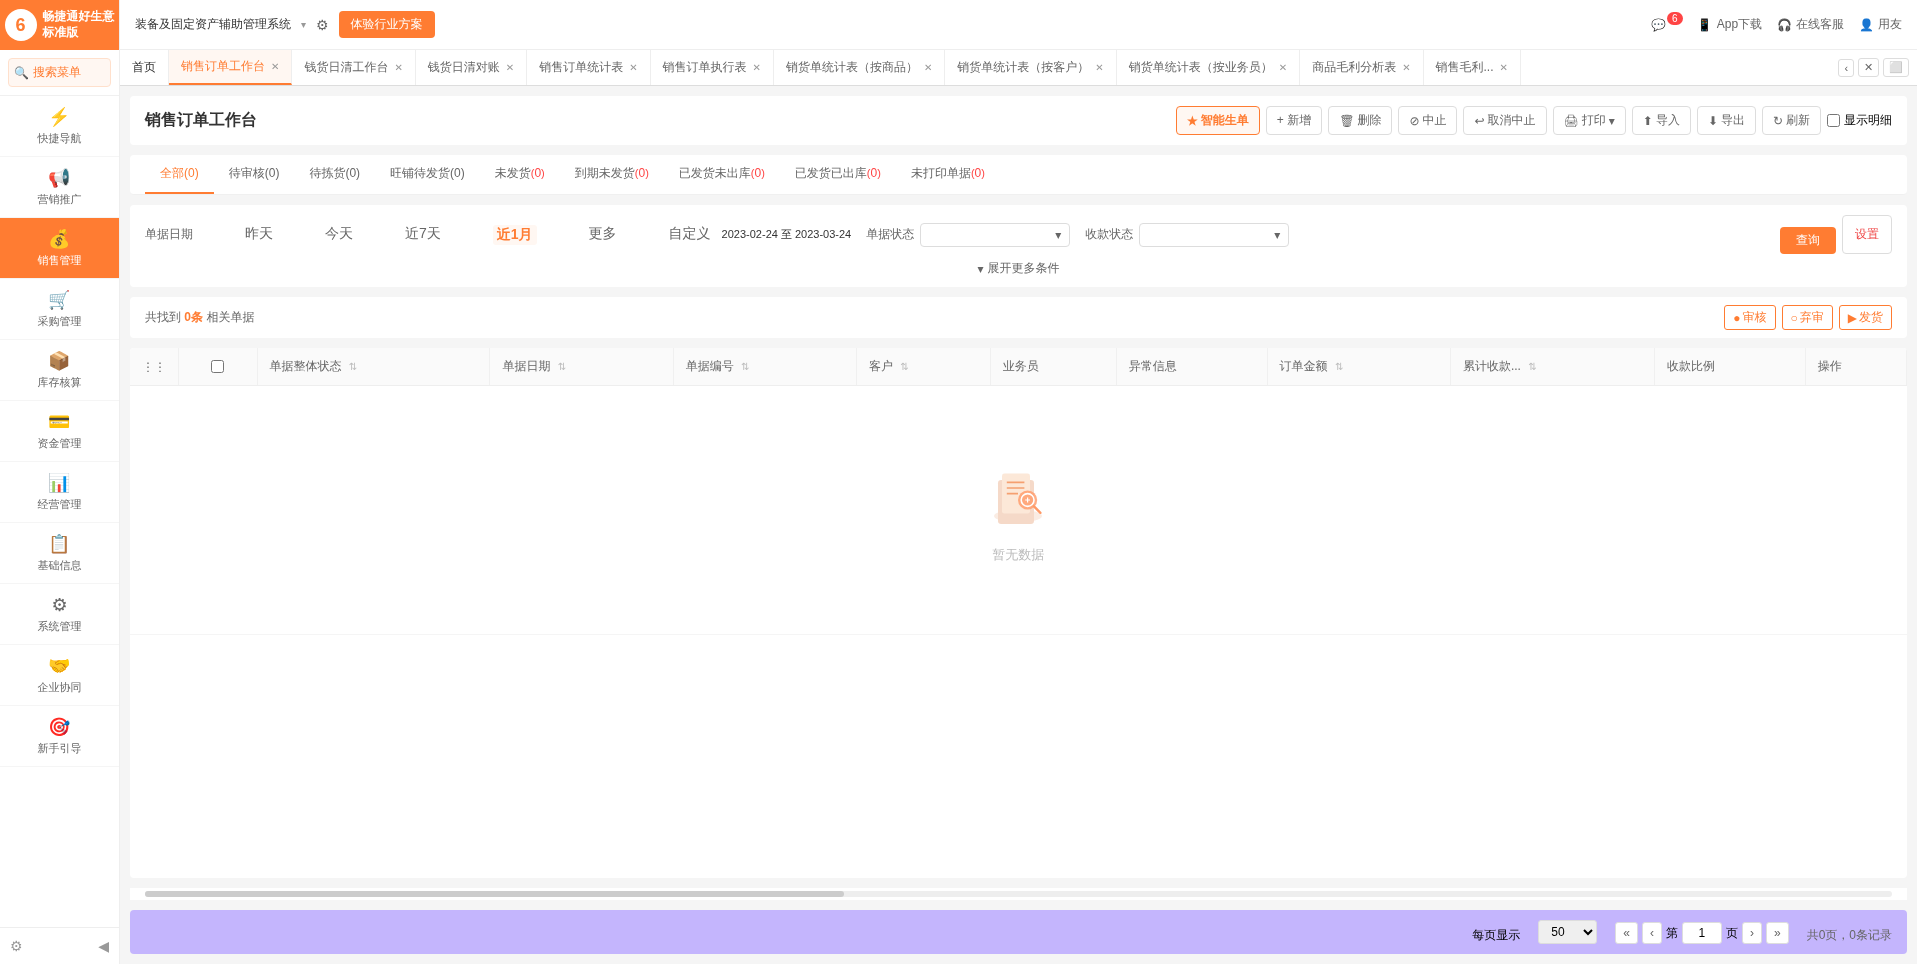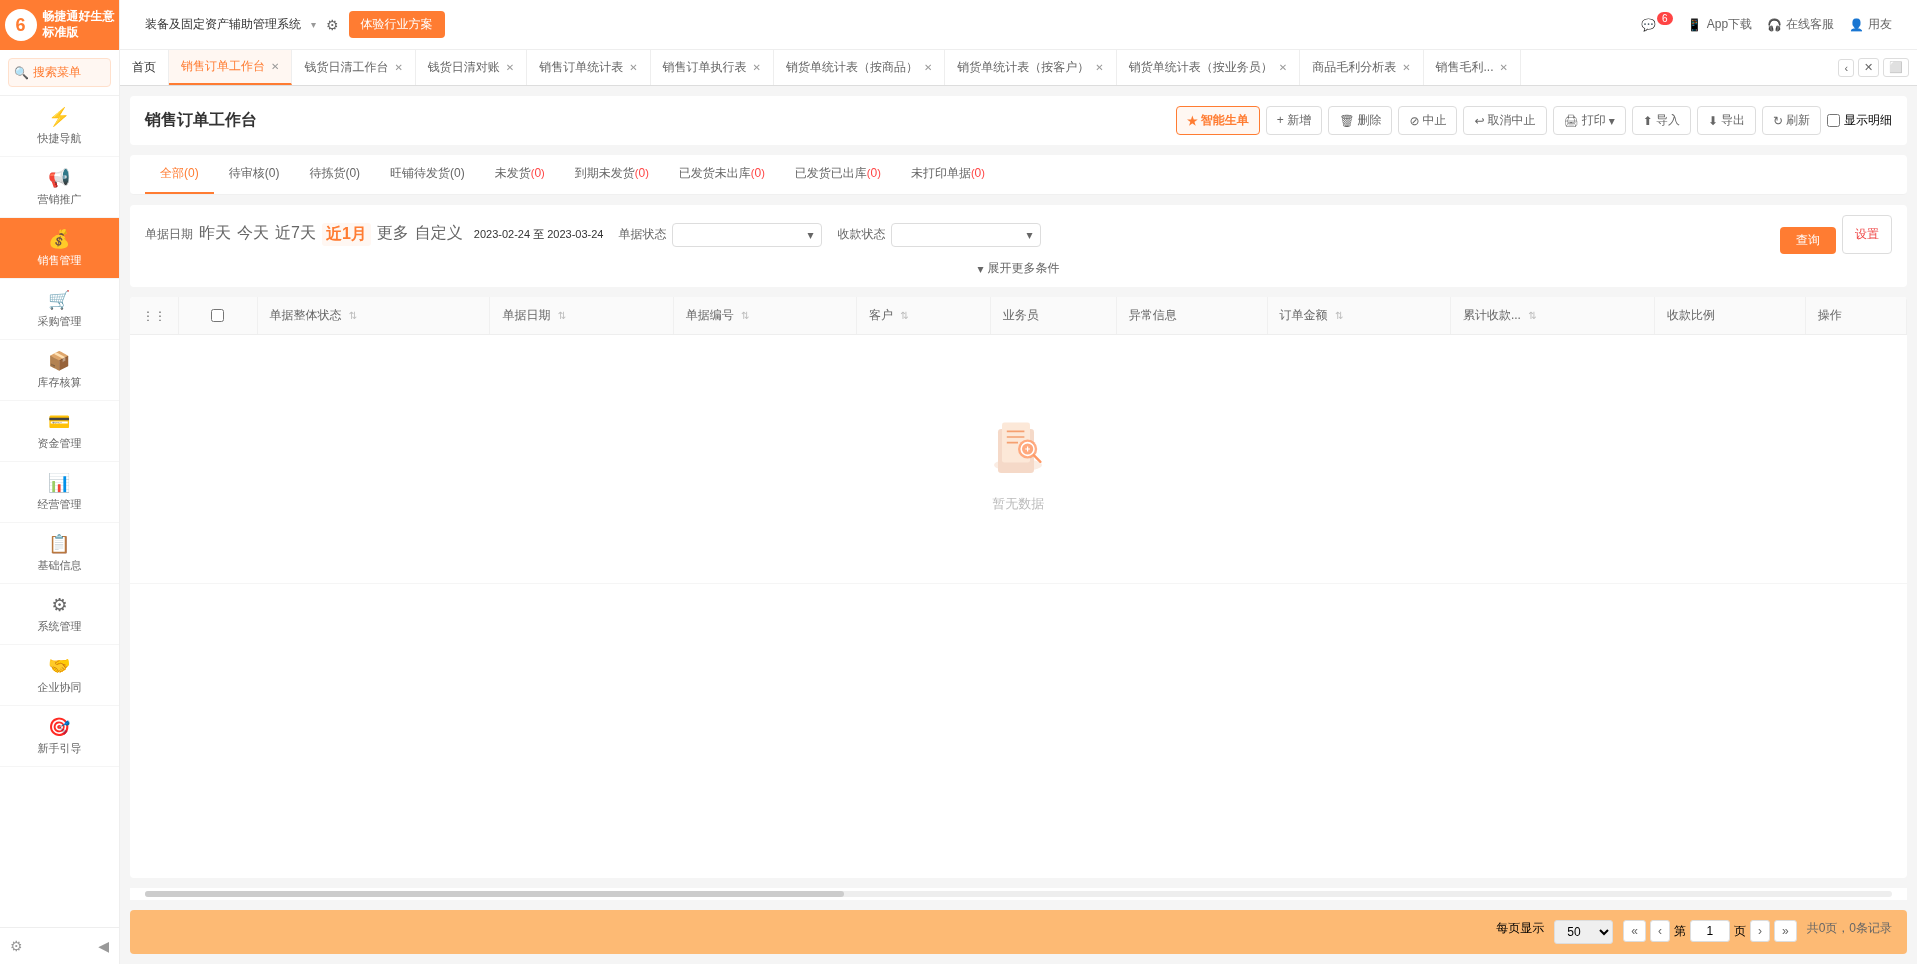--- a/index.html
+++ b/index.html
@@ -17,21 +17,21 @@
     .sidebar-item.active { background: #ff7c32; color: #fff; }
     .sidebar-item-icon { font-size: 18px; }
     .sidebar-item-label { font-size: 11px; }
     .sidebar-bottom { padding: 10px; display: flex; justify-content: space-between; border-top: 1px solid #eee; }
     .sidebar-bottom-btn { color: #999; cursor: pointer; font-size: 14px; }
 
     
     .main { flex: 1; display: flex; flex-direction: column; overflow: hidden; }
 
     
-    .top-header { height: 50px; background: #fff; border-bottom: 1px solid #eee; display: flex; align-items: center; padding: 0 25px; gap: 10px; }
+    .top-header { height: 50px; background: #fff; border-bottom: 1px solid #eee; display: flex; align-items: center; padding: 0 15px; gap: 10px; }
     .system-title-text { color: #333; }
     .dropdown-icon { color: #999; font-size: 10px; }
     .header-btn-industry { background: #ff7c32; color: #fff; border: none; border-radius: 4px; padding: 5px 12px; cursor: pointer; font-size: 12px; }
     .header-right { display: flex; align-items: center; gap: 15px; color: #666; font-size: 12px; }
     .header-right-item { display: flex; align-items: center; gap: 4px; cursor: pointer; }
     .badge { background: #ff4444; color: #fff; border-radius: 10px; padding: 1px 5px; font-size: 10px; min-width: 16px; text-align: center; position: relative; top: -6px; margin-left: -4px; }
     .settings-icon { cursor: pointer; color: #666; font-size: 14px; }
 
     
     .tab-bar { height: 36px; background: #fff; border-bottom: 1px solid #ddd; display: flex; align-items: stretch; overflow: hidden; }
@@ -57,21 +57,21 @@
     .sub-tab { padding: 10px 15px; cursor: pointer; color: #666; font-size: 12px; border-bottom: 2px solid transparent; white-space: nowrap; }
     .sub-tab.active { color: #ff7c32; border-bottom: 2px solid #ff7c32; }
     .sub-tab .count-badge { color: #ff4444; font-size: 11px; }
 
     
     .filter-area { background: #fff; padding: 10px 15px; border-radius: 4px; }
     .filter-row { display: flex; align-items: center; gap: 15px; flex-wrap: wrap; }
     .filter-item { display: flex; align-items: center; gap: 6px; }
     .filter-label { color: #666; white-space: nowrap; font-size: 12px; }
     .date-shortcuts { display: flex; gap: 6px; }
-    .date-shortcut { color: #666; cursor: pointer; font-size: 16px; }
+    .date-shortcut { color: #666; cursor: pointer; font-size: 14px; margin-left: 46px; }
     .date-shortcut.active { color: #ff7c32; background: #fff7f2; border-radius: 3px; padding: 1px 4px; font-weight: bold; }
     .date-range { color: #333; font-size: 11px; margin-left: 5px; }
     .filter-select { border: 1px solid #ddd; border-radius: 4px; padding: 4px 8px; min-width: 150px; color: #666; background: #fff; cursor: pointer; display: flex; align-items: center; justify-content: space-between; gap: 20px; }
     .expand-more { display: flex; justify-content: center; margin-top: 6px; }
     .expand-btn { color: #666; cursor: pointer; display: flex; align-items: center; gap: 4px; font-size: 12px; }
 
     
     .list-toolbar { background: #fff; padding: 8px 15px; border-radius: 4px; display: flex; align-items: center; justify-content: space-between; }
     .list-count { color: #666; font-size: 12px; }
     .list-count .highlight { color: #ff7c32; font-weight: bold; }
@@ -87,21 +87,21 @@
     .data-table td { padding: 10px 12px; border-bottom: 1px solid #f5f5f5; color: #333; font-size: 12px; }
     .sort-icon { color: #bbb; font-size: 10px; margin-left: 4px; }
     .th-checkbox { display: flex; align-items: center; justify-content: center; gap: 4px; }
 
     
     .empty-state { display: flex; flex-direction: column; align-items: center; justify-content: center; padding: 60px 20px; color: #bbb; }
     .empty-icon { width: 80px; height: 80px; margin-bottom: 10px; }
     .empty-text { font-size: 13px; color: #bbb; }
 
     
-    .pagination { background: #fdba74; padding: 10px 15px; border-radius: 4px; display: flex; align-items: flex-start; justify-content: flex-end; gap: 10px; }
+    .pagination { background: #c4b5fd; padding: 10px 15px; border-radius: 4px; display: flex; align-items: flex-end; justify-content: flex-end; gap: 18px; }
     .pagination-select { border: 1px solid #ddd; border-radius: 3px; padding: 3px 8px; }
     .pagination-nav { display: flex; align-items: center; gap: 4px; }
     .page-btn { border: 1px solid #ddd; background: #fff; border-radius: 3px; padding: 3px 7px; cursor: pointer; color: #666; }
     .page-input { border: 1px solid #ddd; border-radius: 3px; padding: 3px 6px; width: 40px; text-align: center; }
     .pagination-info { color: #666; }
 
     
     .scroll-bar-container { background: #fff; height: 12px; display: flex; align-items: center; padding: 0 15px; }
     .scroll-bar-track { flex: 1; height: 6px; background: #eee; border-radius: 3px; position: relative; }
     .scroll-bar-thumb { position: absolute; left: 0; width: 40%; height: 100%; background: #ccc; border-radius: 3px; }
@@ -364,20 +364,41 @@
         </div>
       </div>
       <div class="expand-more">
         <span class="expand-btn">
           <span>▾</span>
           <span>展开更多条件</span>
         </span>
       </div>
     </div>
 
+    <div class="list-toolbar">
+      <div class="list-count">
+        <span>共找到</span>
+        <span class="highlight">0条</span>
+        <span>相关单据</span>
+      </div>
+      <div class="list-right-actions">
+        <button class="small-btn orange-outline">
+          <span>●</span>
+          <span>审核</span>
+        </button>
+        <button class="small-btn orange-outline">
+          <span>○</span>
+          <span>弃审</span>
+        </button>
+        <button class="small-btn orange-outline">
+          <span>▶</span>
+          <span>发货</span>
+        </button>
+      </div>
+    </div>
 
     <div class="table-container">
       <table class="data-table">
         <thead>
           <tr>
             <th><span>⋮⋮</span></th>
             <th>
               <div class="th-checkbox">
                 <input type="checkbox" style="">
               </div>

